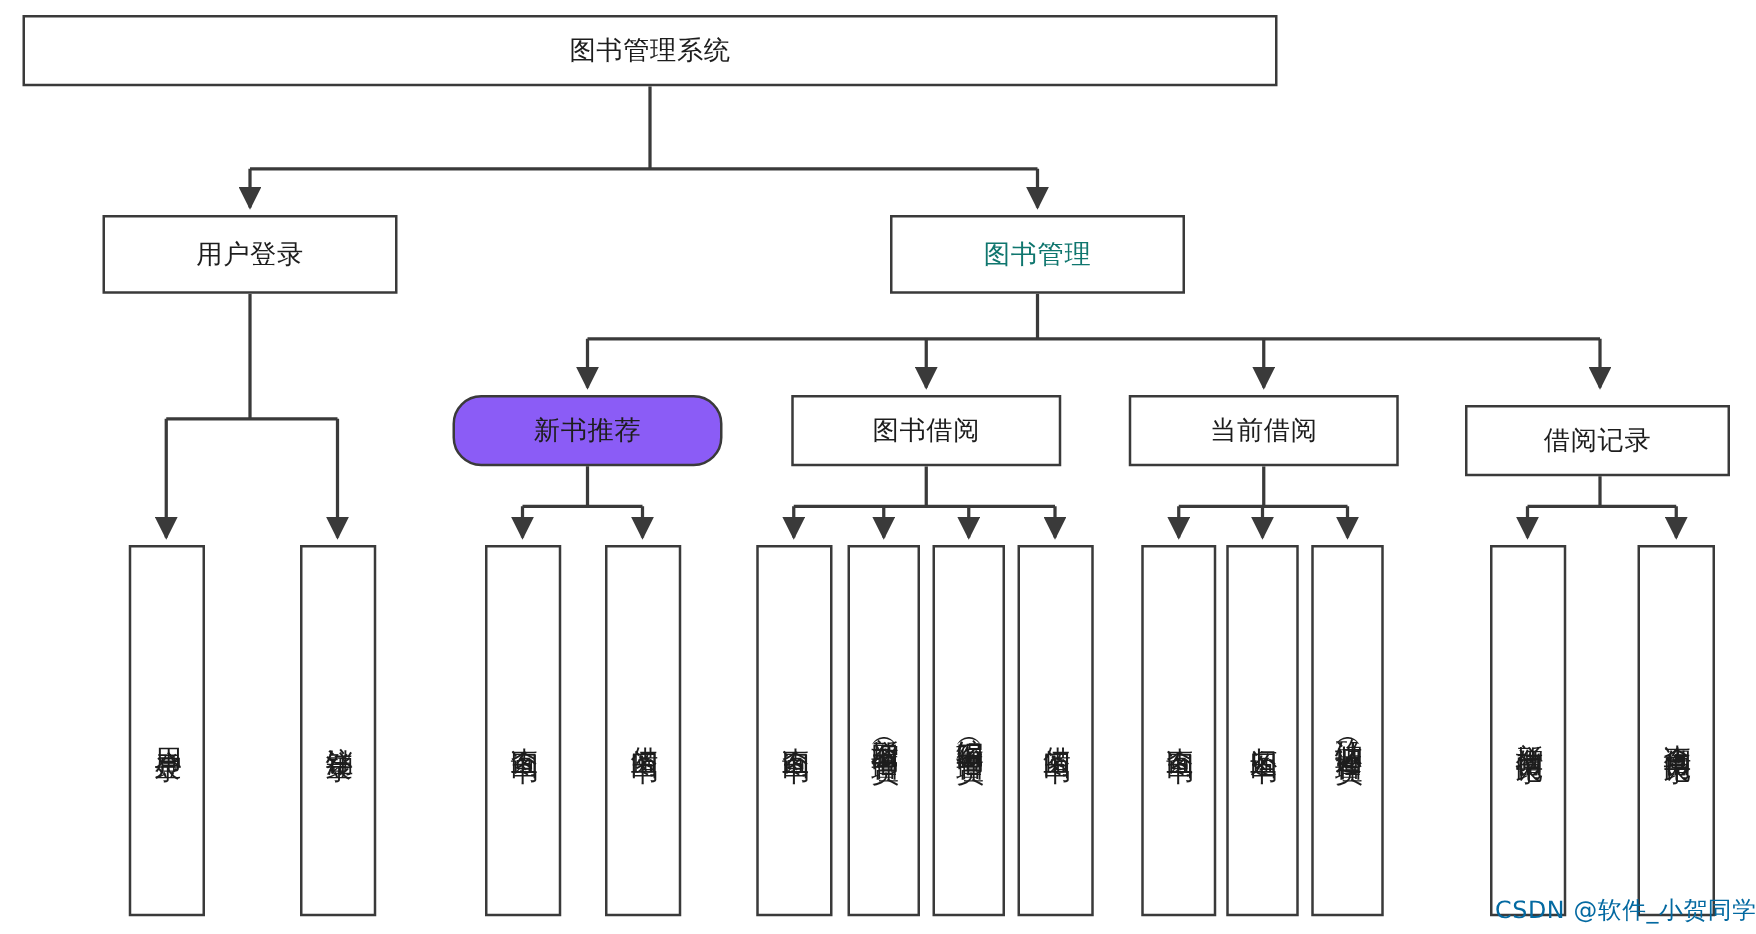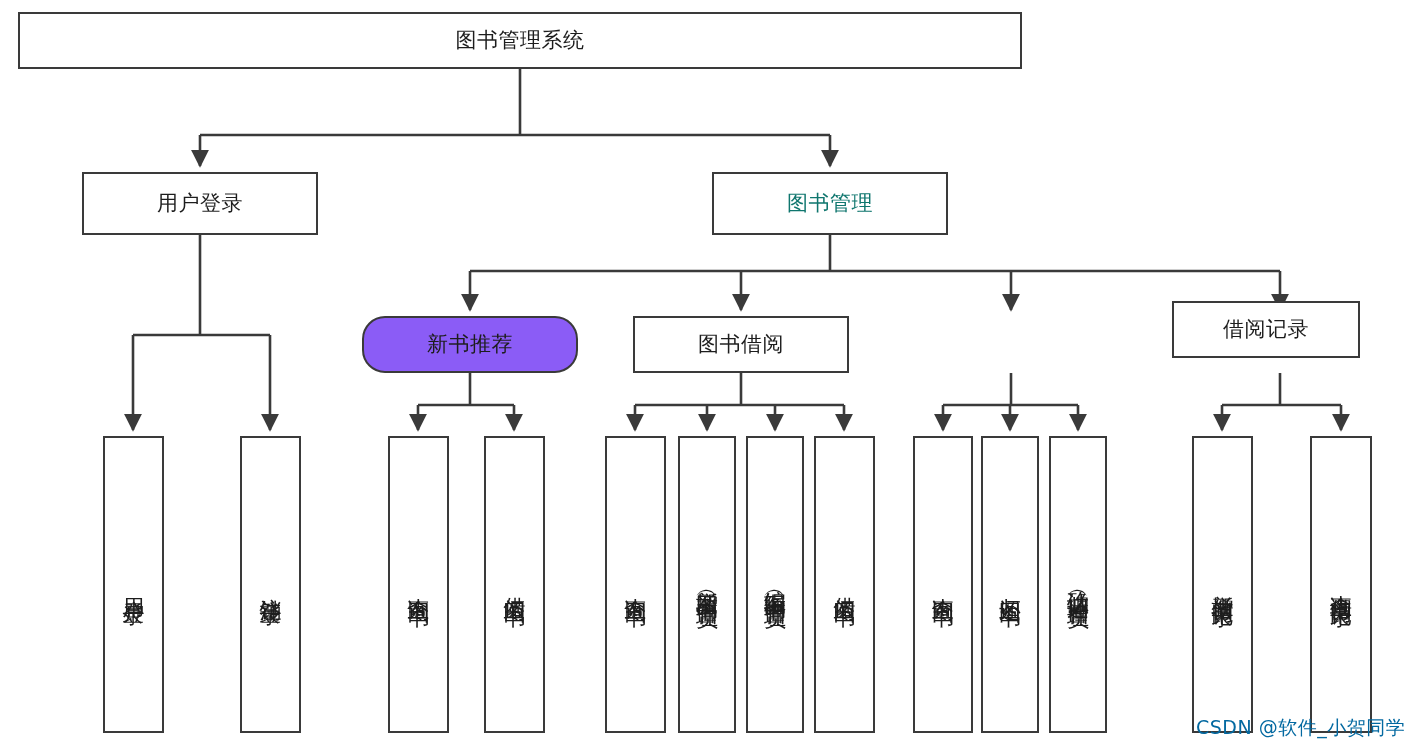--- a/index.html
+++ b/index.html
@@ -123,21 +123,24 @@
   <div class="node-box" id="node-l2-1" style="left: 712px; top: 172px; width: 236px; height: 63px; border-color: rgb(58, 58, 58); background: rgb(255, 255, 255);">
     <span class="node-label" style="color: #0f766e;">图书管理</span>
   </div>
 
   <div class="node-box" id="node-l3-0" style="left: 362px; top: 316px; width: 216px; height: 57px; border-color: rgb(58, 58, 58); background: #8b5cf6; border-radius: 23px;">
     <span class="node-label" style="color: rgb(29, 29, 29);">新书推荐</span>
   </div>
   <div class="node-box" id="node-l3-1" style="left: 633px; top: 316px; width: 216px; height: 57px; border-color: rgb(58, 58, 58); background: rgb(255, 255, 255);">
     <span class="node-label" style="color: rgb(29, 29, 29);">图书借阅</span>
   </div>
-  <div class="node-box" id="node-l3-3" style="left: 1172px; top: 301px; width: 188px; height: 57px; border-color: rgb(58, 58, 58); background: rgb(255, 255, 255);">
+  <div class="node-box" id="node-l3-2" style="left: 903px; top: 316px; width: 216px; height: 57px; border-color: rgb(58, 58, 58); background: rgb(255, 255, 255);">
+    <span class="node-label" style="color: rgb(29, 29, 29);">当前借阅</span>
+  </div>
+  <div class="node-box" id="node-l3-3" style="left: 1172px; top: 324px; width: 212px; height: 57px; border-color: rgb(58, 58, 58); background: rgb(255, 255, 255);">
     <span class="node-label" style="color: rgb(29, 29, 29);">借阅记录</span>
   </div>
 
   <div class="node-box vertical" id="node-leaf-0" style="left: 103px; top: 436px; width: 61px; height: 297px; border-color: rgb(58, 58, 58); background: rgb(255, 255, 255);">
     <span class="node-label" style="color: rgb(29, 29, 29);">用户登录</span>
   </div>
   <div class="node-box vertical" id="node-leaf-1" style="left: 240px; top: 436px; width: 61px; height: 297px; border-color: rgb(58, 58, 58); background: rgb(255, 255, 255);">
     <span class="node-label" style="color: rgb(29, 29, 29);">注销登录</span>
   </div>
   <div class="node-box vertical" id="node-leaf-2" style="left: 388px; top: 436px; width: 61px; height: 297px; border-color: rgb(58, 58, 58); background: rgb(255, 255, 255);">

